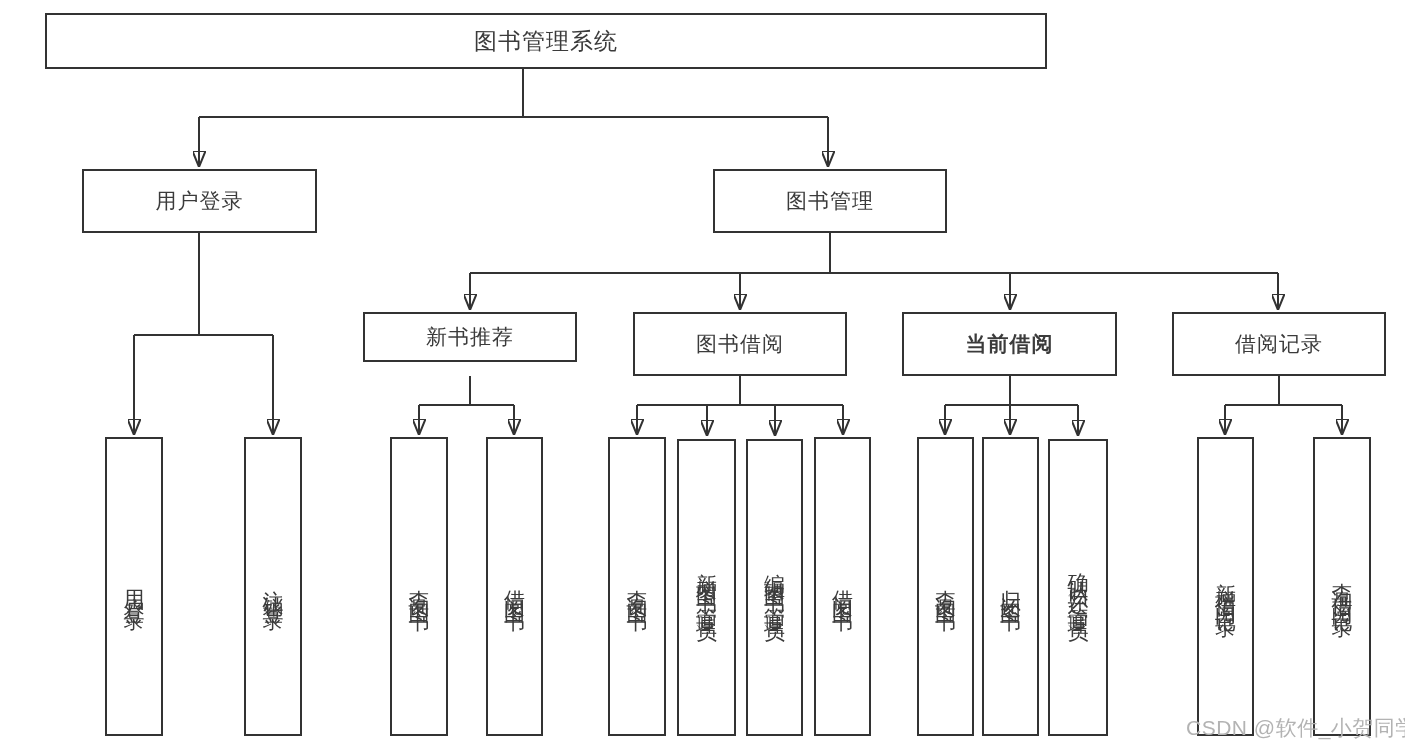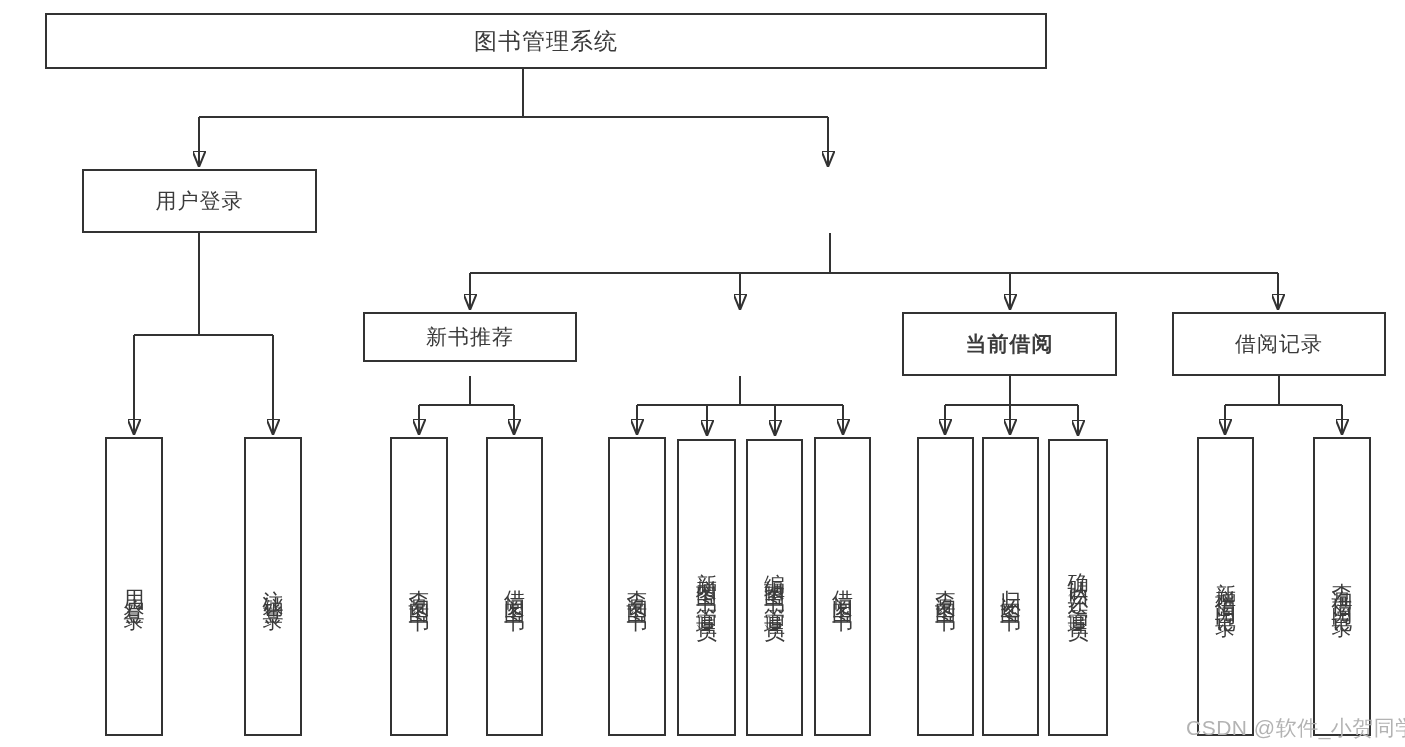--- a/index.html
+++ b/index.html
@@ -91,23 +91,29 @@
     </g>
   </svg>
 
   <div class="box root" style="left:21px;top:13px;width:1002px;height:56px;margin-left:24px;">
     <span class="hlabel">图书管理系统</span>
   </div>
 
   <div class="box" style="left:82px;top:169px;width:235px;height:64px;">
     <span class="hlabel">用户登录</span>
   </div>
+  <div class="box" style="left:713px;top:169px;width:234px;height:64px;">
+    <span class="hlabel">图书管理</span>
+  </div>
 
   <div class="box" style="left:363px;top:312px;width:214px;height:50px;font-family:Liberation Serif, serif;">
     <span class="hlabel">新书推荐</span>
+  </div>
+  <div class="box" style="left:633px;top:312px;width:214px;height:64px;">
+    <span class="hlabel">图书借阅</span>
   </div>
   <div class="box" style="left:902px;top:312px;width:215px;height:64px;font-weight:bold;">
     <span class="hlabel">当前借阅</span>
   </div>
   <div class="box" style="left:1172px;top:312px;width:214px;height:64px;text-align:right;">
     <span class="hlabel">借阅记录</span>
   </div>
 
   <div class="box" style="left:105px;top:437px;width:58px;height:299px;">
     <span class="vlabel">用户登录</span>

